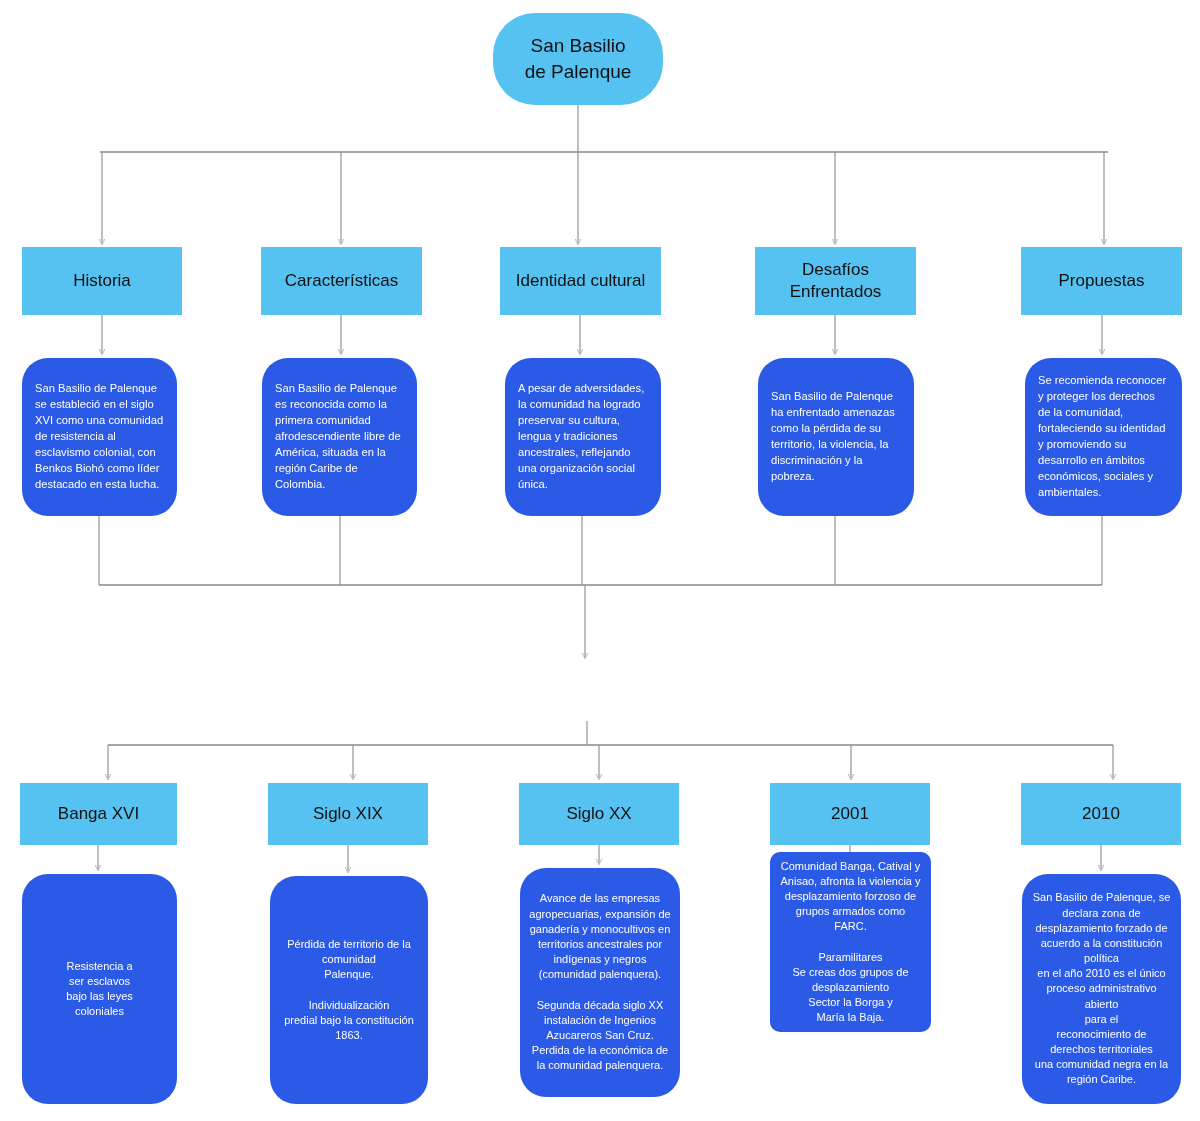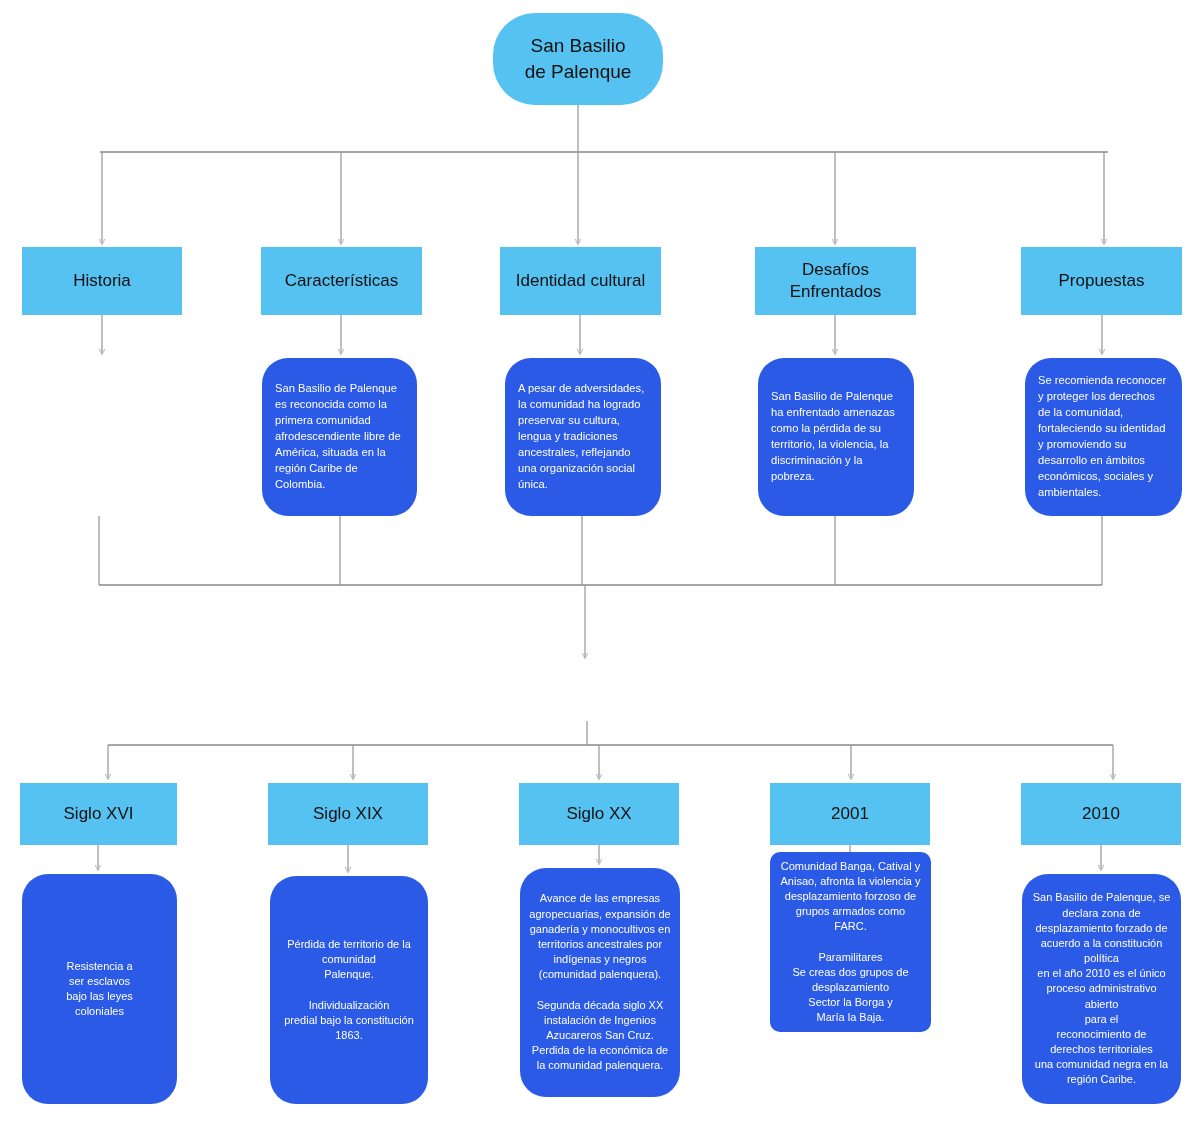--- a/index.html
+++ b/index.html
@@ -119,36 +119,39 @@
     <span>Identidad cultural</span>
   </div>
   <div class="node head" id="bh4">
     <span>Desafíos
 Enfrentados</span>
   </div>
   <div class="node head" id="bh5">
     <span>Propuestas</span>
   </div>
 
+  <div class="node desc bdesc" id="bd1">
+    <span>San Basilio de Palenque se estableció en el siglo XVI como una comunidad de resistencia al esclavismo colonial, con Benkos Biohó como líder destacado en esta lucha.</span>
+  </div>
   <div class="node desc bdesc" id="bd2">
     <span>San Basilio de Palenque es reconocida como la primera comunidad afrodescendiente libre de América, situada en la región Caribe de Colombia.</span>
   </div>
   <div class="node desc bdesc" id="bd4">
     <span>San Basilio de Palenque ha enfrentado amenazas como la pérdida de su territorio, la violencia, la discriminación y la pobreza.</span>
   </div>
   <div class="node desc bdesc" id="bd3">
     <span>A pesar de adversidades, la comunidad ha logrado preservar su cultura, lengua y tradiciones ancestrales, reflejando una organización social única.</span>
   </div>
   <div class="node desc bdesc" id="bd5">
     <span>Se recomienda reconocer y proteger los derechos de la comunidad, fortaleciendo su identidad y promoviendo su desarrollo en ámbitos económicos, sociales y ambientales.</span>
   </div>
 
 
   <div class="node head" id="ph1">
-    <span>Siglo XVI</span>
+    <span>Banga XVI</span>
   </div>
   <div class="node head" id="ph2">
     <span>Siglo XIX</span>
   </div>
   <div class="node head" id="ph3">
     <span>Siglo XX</span>
   </div>
   <div class="node head" id="ph4">
     <span>2001</span>
   </div>

